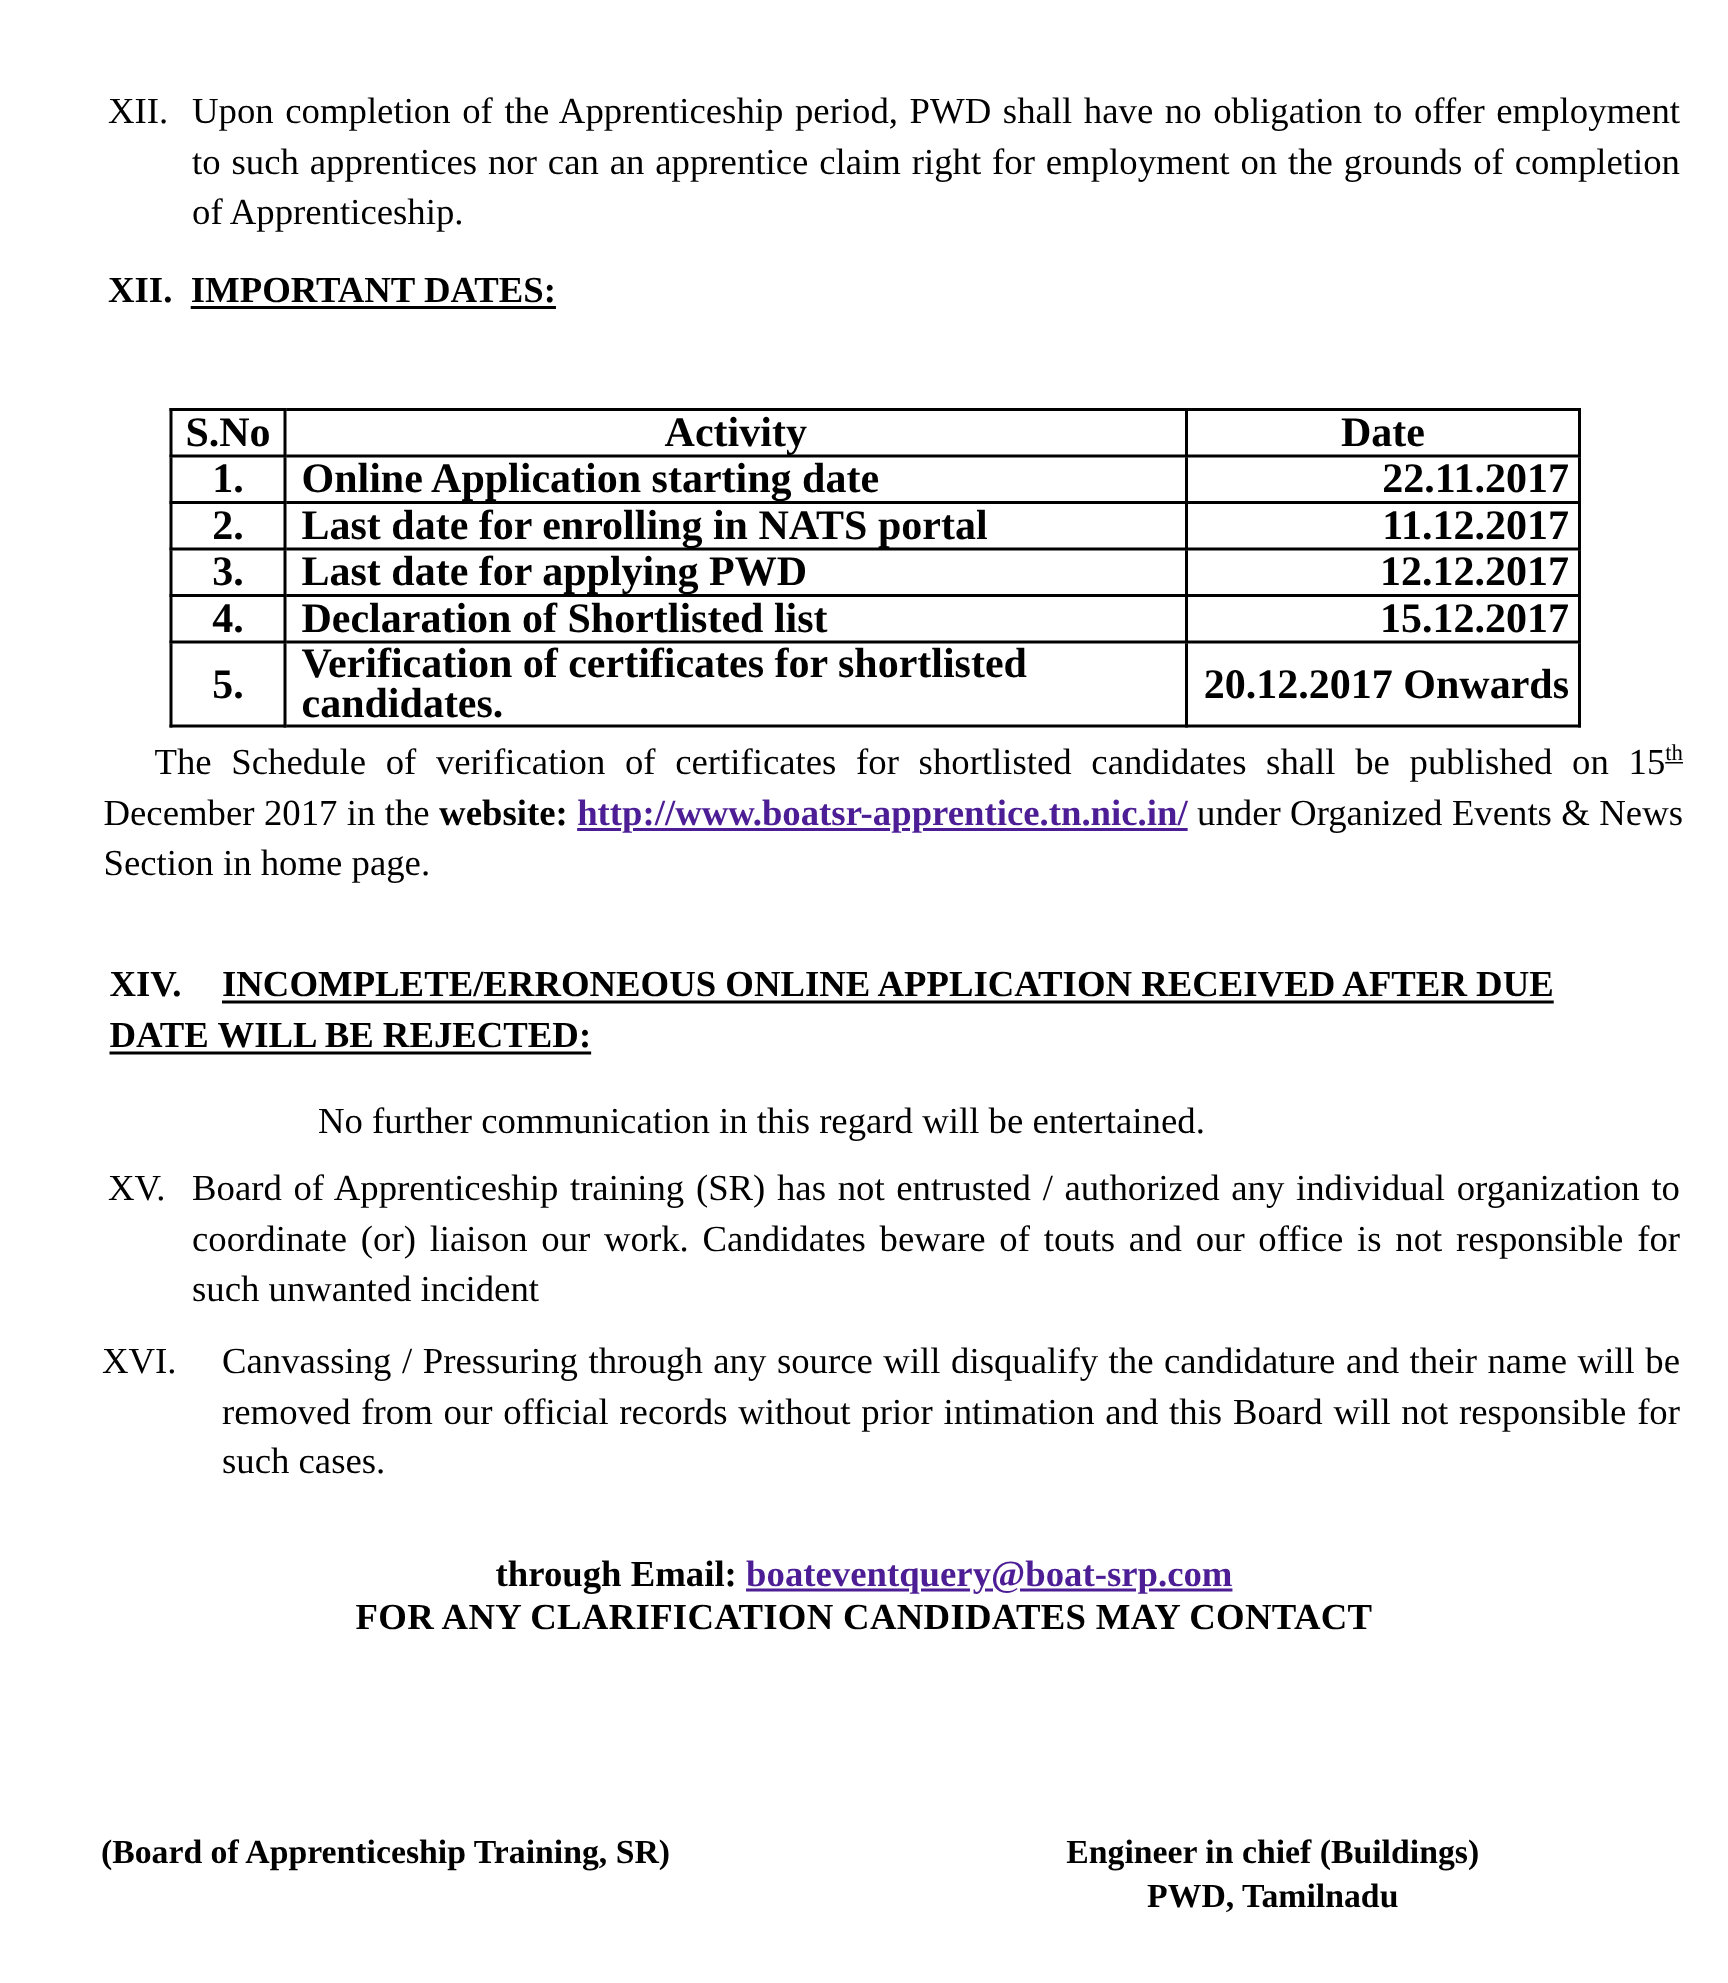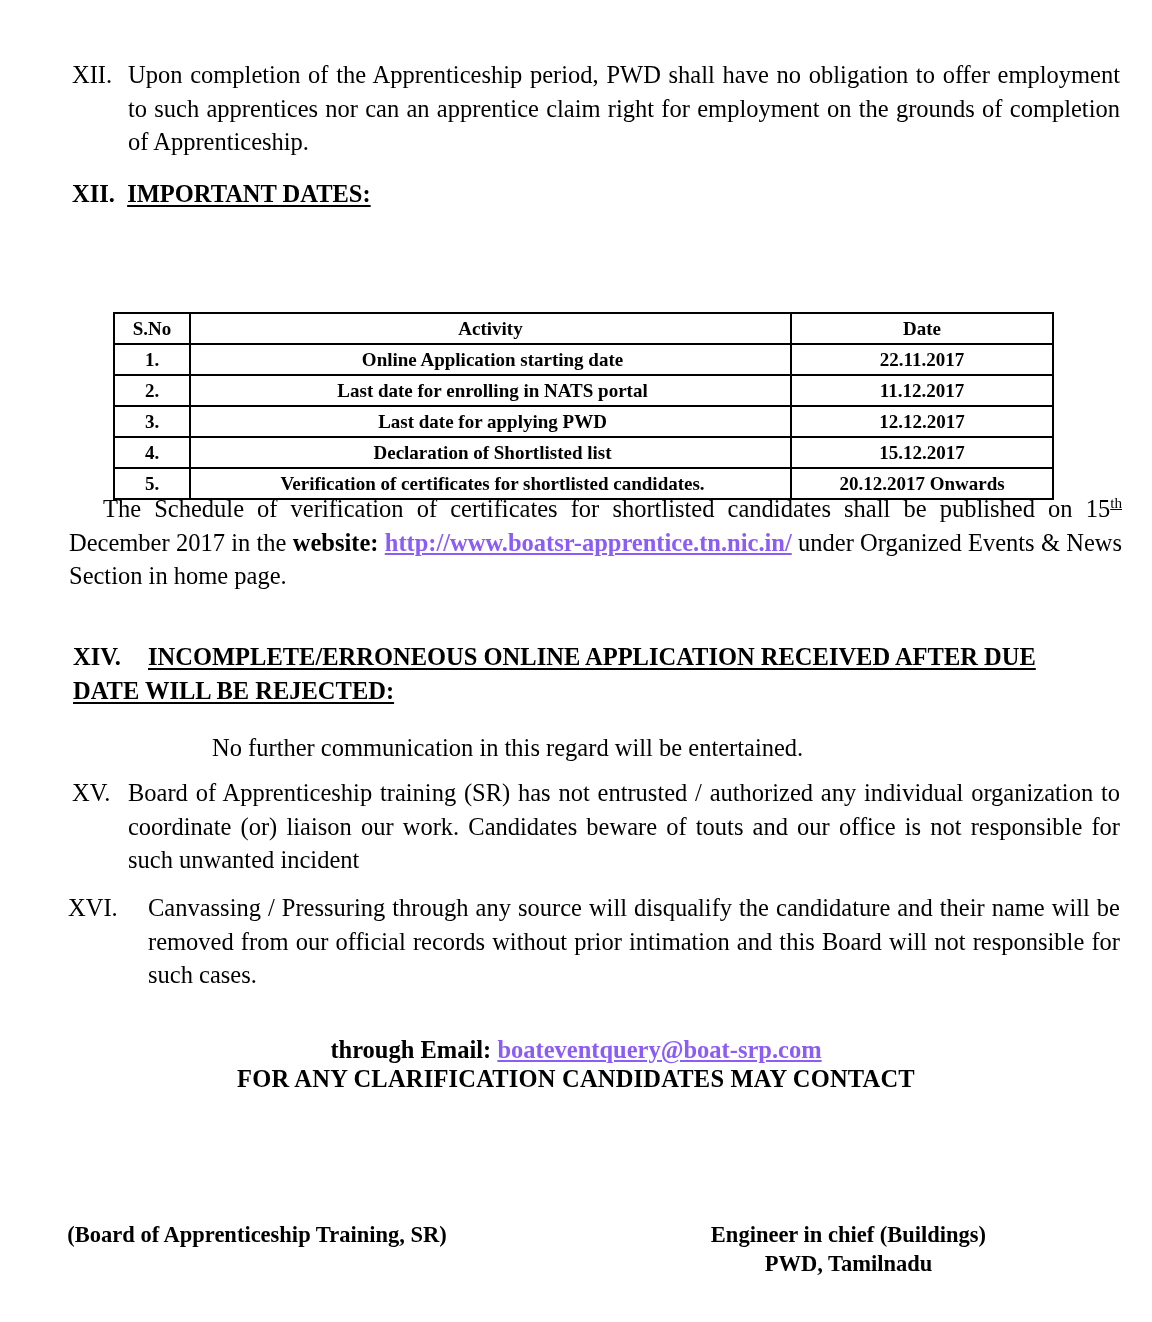--- a/index.html
+++ b/index.html
@@ -75,57 +75,56 @@
   
   #dates-table-wrap {
     position: absolute;
     left: 113px;
     top: 272px;
     width: 939px;
   }
   table.dates {
     border-collapse: collapse;
     width: 939px;
-    font-size: 19px;
+    font-size: 28px;
     font-weight: bold;
     table-layout: fixed;
-    margin-top: 40px;
   }
   table.dates th, table.dates td {
     border: 2px solid #000;
     padding: 0 6px;
     height: 29px;
     line-height: 27px;
     vertical-align: middle;
   }
   table.dates col.c-sno   { width: 76px; }
   table.dates col.c-act   { width: 601px; }
   table.dates col.c-date  { width: 262px; }
 
   table.dates th { text-align: center; }
   table.dates td.sno  { text-align: center; }
-  table.dates td.act  { text-align: center; padding-left: 10px; }
-  table.dates td.date { text-align: center; font-family: Liberation Serif, serif; }
+  table.dates td.act  { text-align: left; padding-left: 10px; }
+  table.dates td.date { text-align: right; font-family: Liberation Serif, serif; }
 
   
   #schedule-para {
     position: absolute;
     left: 69px;
     top: 492px;
     width: 1053px;
     font-size: 24.5px;
     line-height: 33.5px;
     text-align: justify;
     text-justify: inter-word;
   }
   #schedule-para .lead { padding-left: 34px; }
   .bold { font-weight: bold; }
   sup { font-size: 0.62em; vertical-align: super; line-height: 0; text-decoration: underline; }
   a.link {
-    color: #8b5cf6;
+    color: #4c1d95;
     font-weight: bold;
     text-decoration: underline;
     text-underline-offset: 2px;
   }
 
   
   #clause-xiv {
     position: absolute;
     left: 73px;
     top: 640px;

